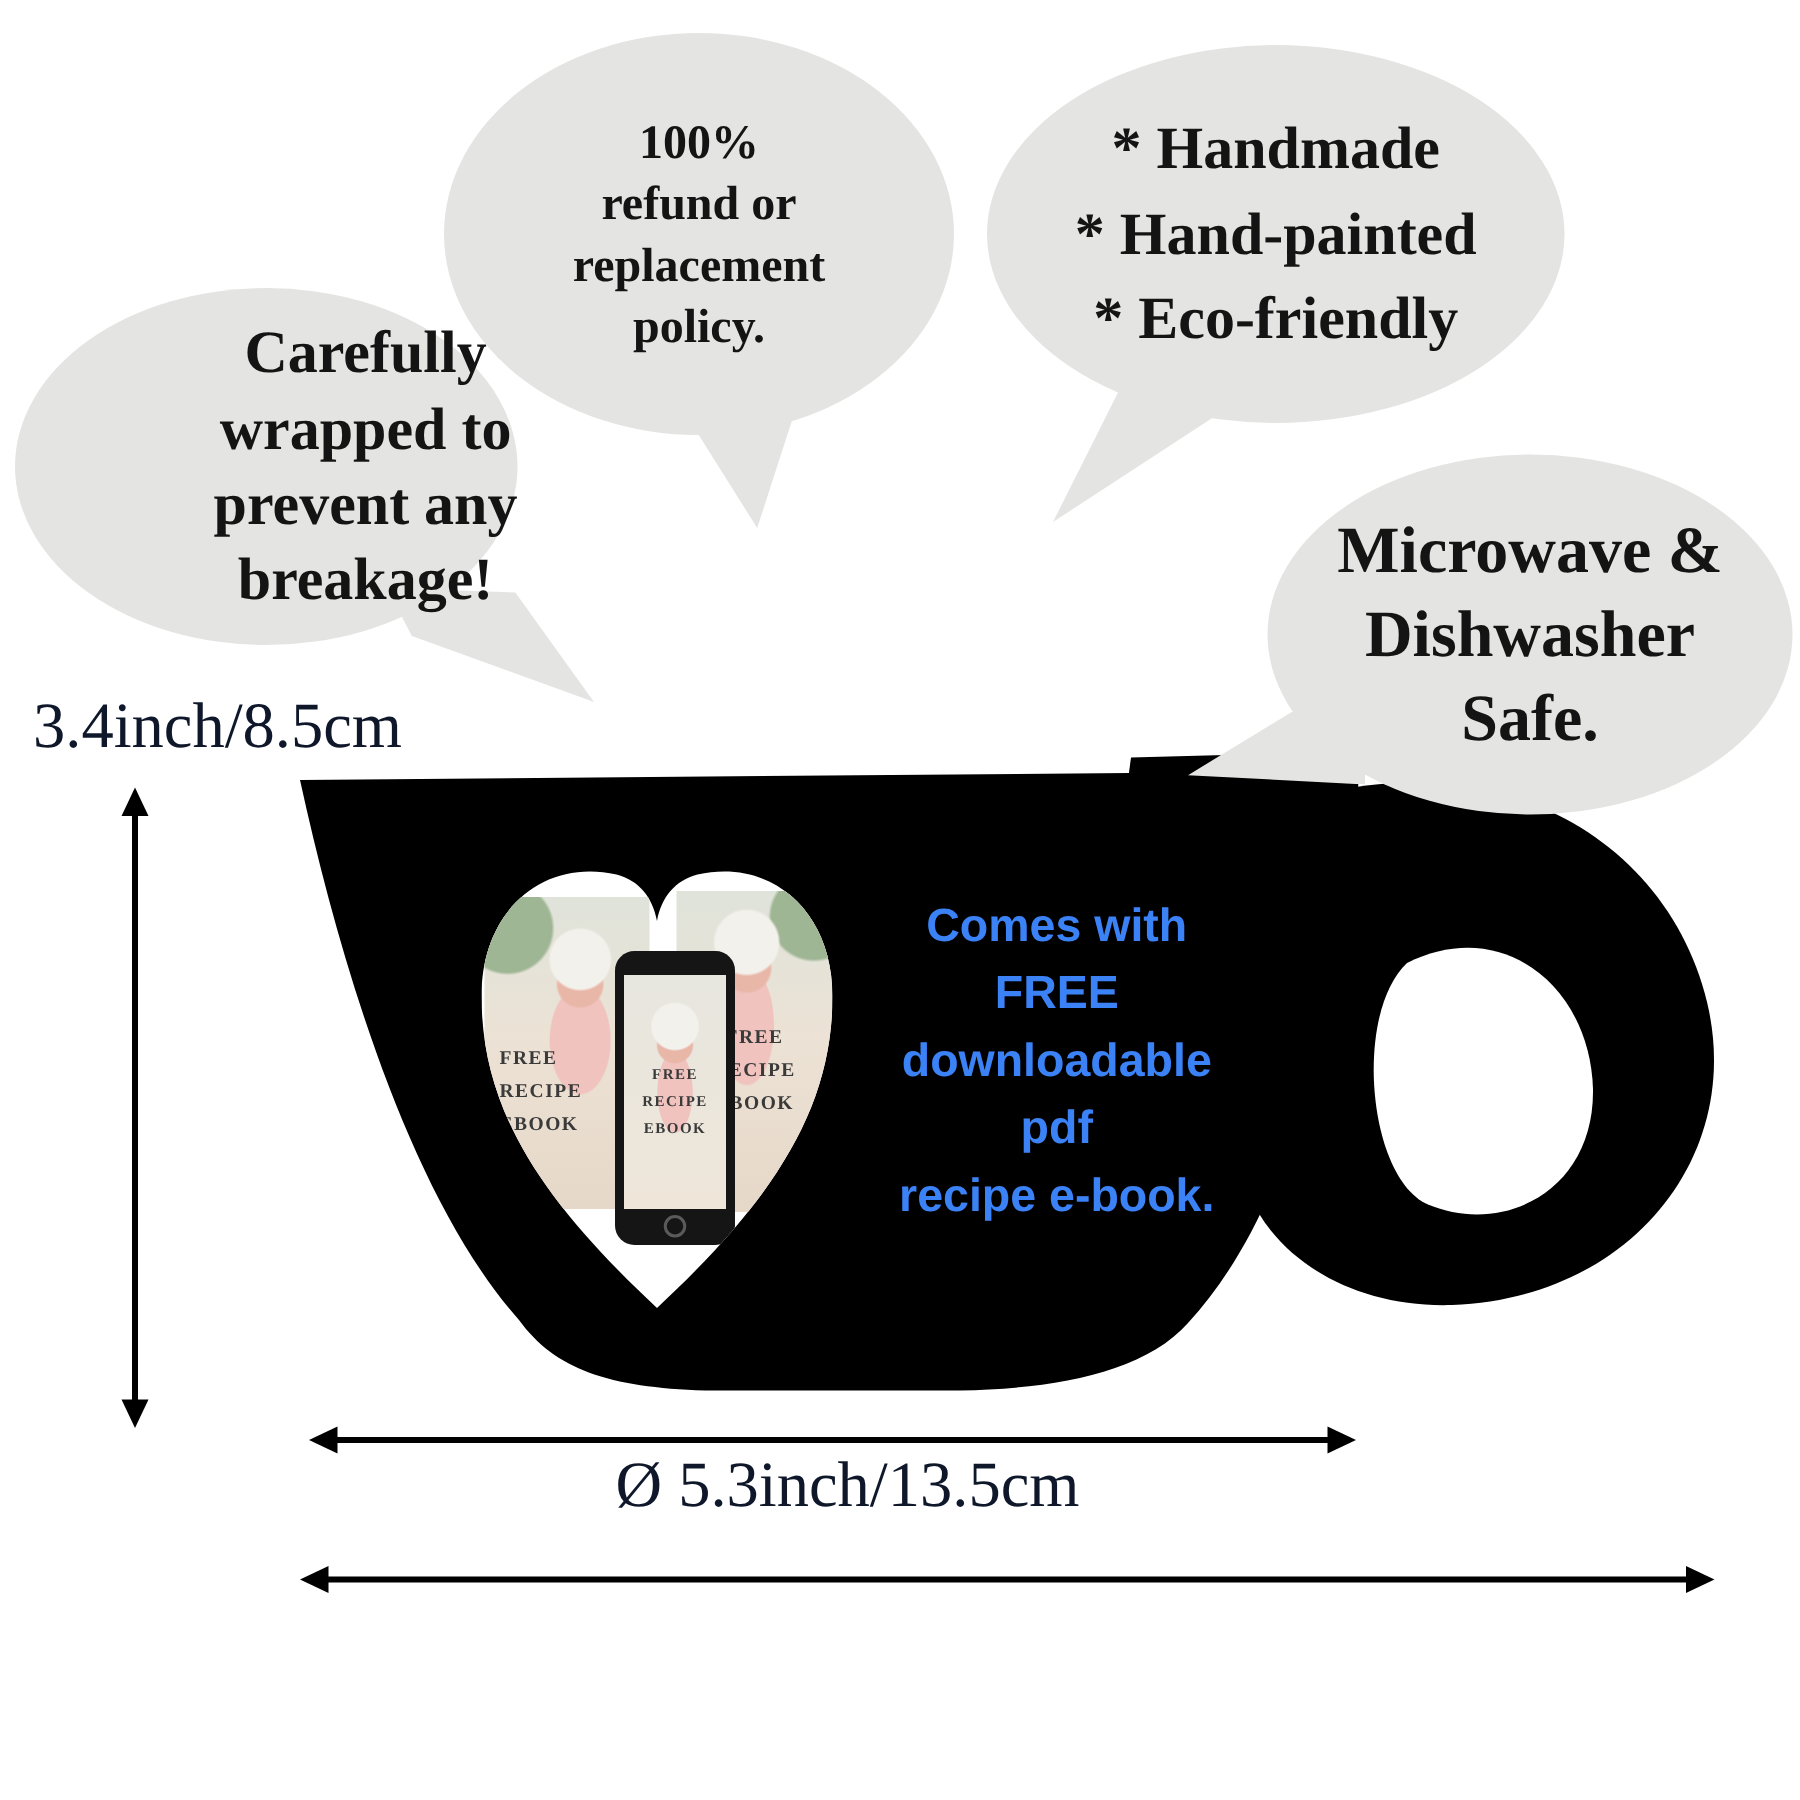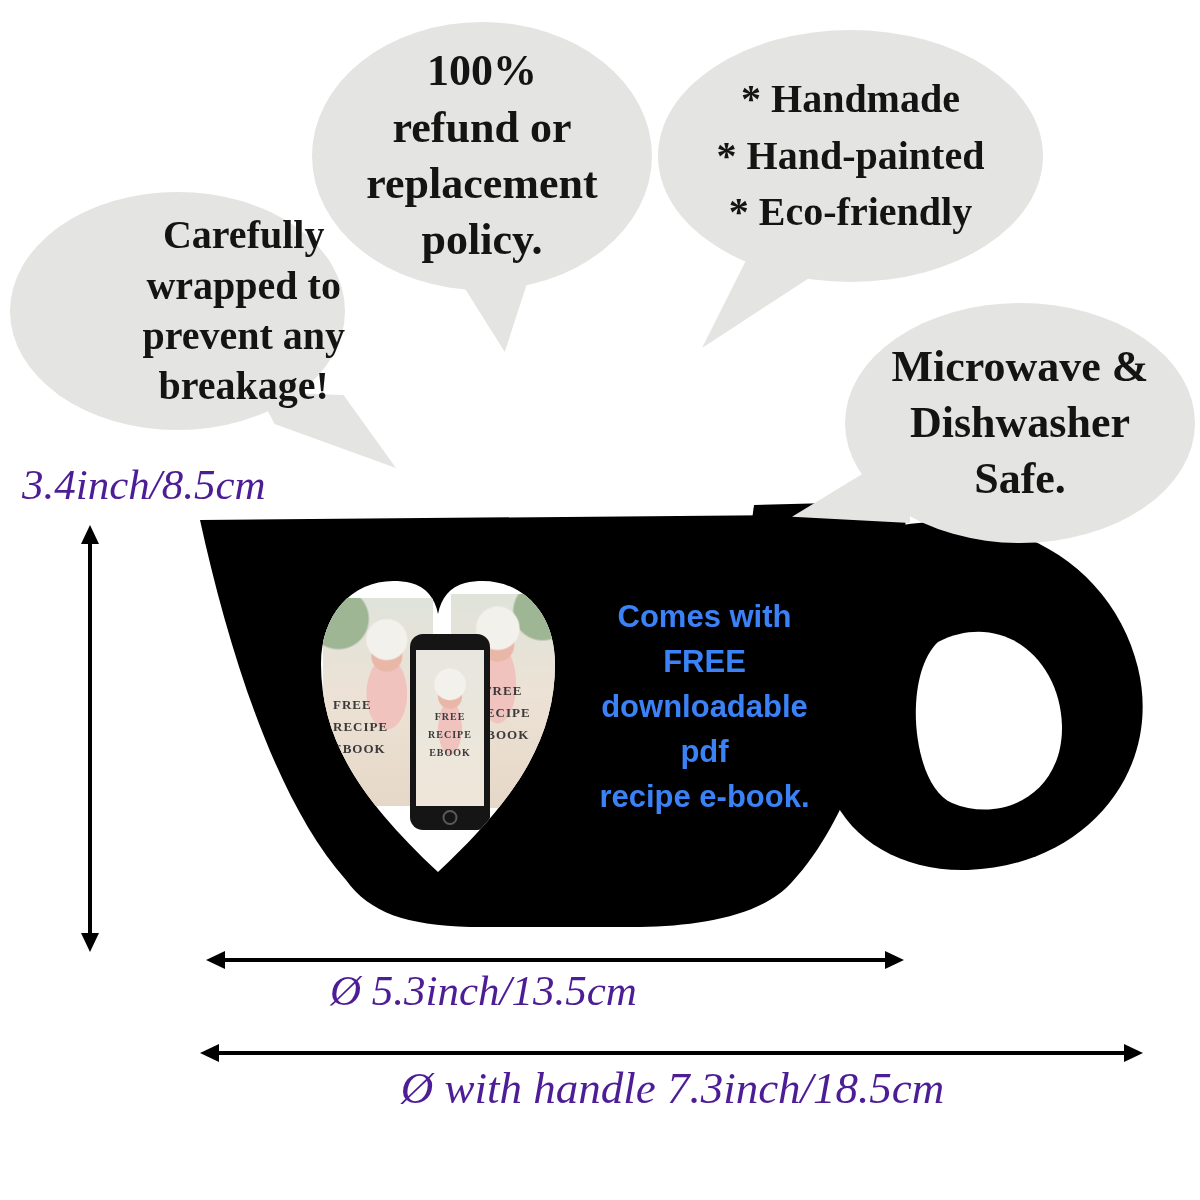--- a/index.html
+++ b/index.html
@@ -11,31 +11,31 @@
 
   
   .bubble{
     position:absolute;background:#e4e4e2;border-radius:50%;
     display:flex;align-items:center;justify-content:center;text-align:center;
     font-weight:700;color:#141414;white-space:pre-line;z-index:3;
   }
   .tail{position:absolute;background:#e4e4e2;z-index:2;}
   .bubble-wrapped{left:10px;top:192px;width:335px;height:238px;font-size:40px;line-height:1.26;justify-content:flex-end;}
   .tail-wrapped{left:258px;top:392px;width:138px;height:76px;clip-path:polygon(0% 0%,62% 4%,100% 100%,12% 42%);}
-  .bubble-refund{left:312px;top:22px;width:340px;height:268px;font-size:44px;line-height:1.28;}
+  .bubble-refund{left:296px;top:22px;width:340px;height:268px;font-size:32px;line-height:1.28;}
   .tail-refund{left:452px;top:268px;width:80px;height:84px;clip-path:polygon(0% 0%,100% 0%,66% 100%);}
   .bubble-features{left:658px;top:30px;width:385px;height:252px;font-size:40px;line-height:1.42;}
   .tail-features{left:702px;top:256px;width:110px;height:92px;clip-path:polygon(42% 0%,100% 22%,0% 100%);}
   .bubble-safe{left:845px;top:303px;width:350px;height:240px;font-size:44px;line-height:1.28;}
   .tail-safe{left:792px;top:445px;width:118px;height:78px;clip-path:polygon(100% 0%,100% 100%,0% 92%);}
 
   
-  .dim-label{position:absolute;z-index:3;color:#4c1d95;white-space:nowrap;font-style:italic;}
+  .dim-label{position:absolute;z-index:3;color:#0f172a;white-space:nowrap;}
   .height-label{left:22px;top:460px;font-size:43px;}
-  .diameter-label{left:330px;top:966px;width:470px;font-size:43px;}
+  .diameter-label{left:330px;top:966px;width:470px;text-align:center;font-size:43px;}
   .handle-label{left:200px;top:1062px;width:945px;text-align:center;font-size:45px;}
 
   
   .offer{
     position:absolute;left:562px;top:594px;width:285px;z-index:4;
     text-align:center;font-family:"Liberation Sans",sans-serif;font-weight:700;
     font-size:31px;line-height:45px;color:#3b82f6;white-space:pre-line;
   }
 
   
@@ -142,21 +142,20 @@
 Safe.</span>
   </div>
   <div class="bubble bubble-features">
     <span>* Handmade
 * Hand-painted
 * Eco-friendly</span>
   </div>
 
   <div class="dim-label height-label">3.4inch/8.5cm</div>
   <div class="dim-label diameter-label">Ø 5.3inch/13.5cm</div>
-  <div class="dim-label handle-label">Ø with handle 7.3inch/18.5cm</div>
 
   <div class="heart">
     <div class="photo photo-left">
       <div class="ebook-label label-left">FREE
 RECIPE
 EBOOK</div>
     </div>
     <div class="photo photo-right">
       <div class="ebook-label label-right">FREE
 RECIPE

